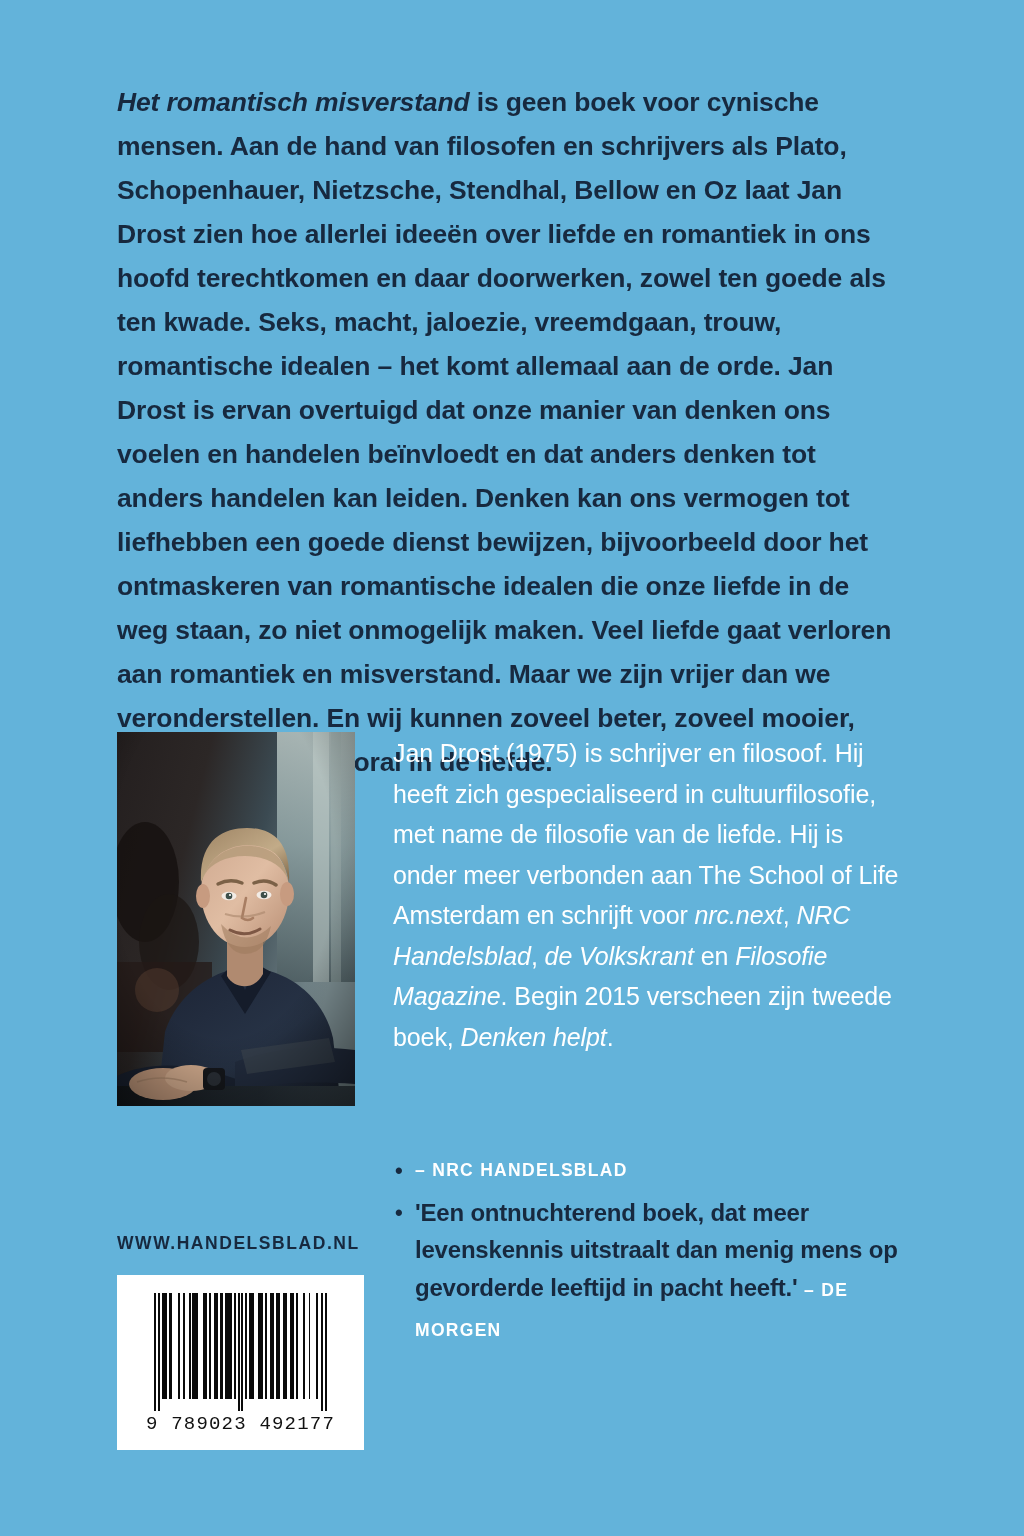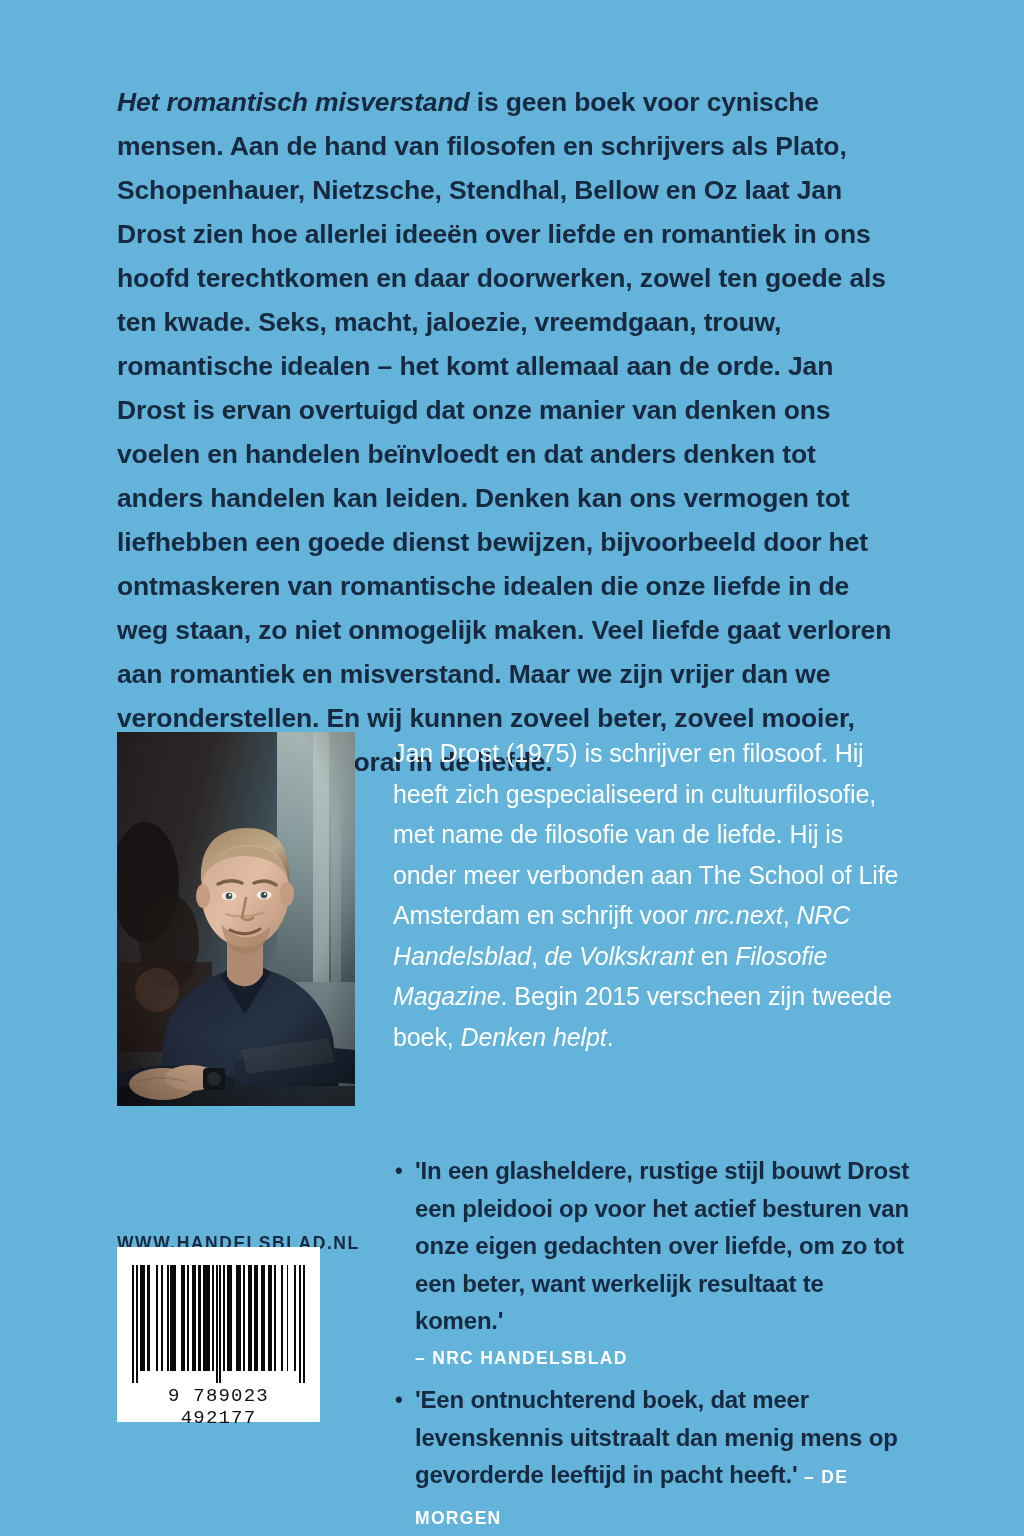--- a/index.html
+++ b/index.html
@@ -72,22 +72,22 @@
     color: #17293f;
     font-size: 17.5px;
     font-weight: bold;
     letter-spacing: 1.55px;
   }
 
   
   .barcode-box {
     position: absolute;
     left: 117px;
-    top: 1247px;
-    width: 203px;
+    top: 1275px;
+    width: 247px;
     height: 175px;
     background: #ffffff;
     padding: 10px 12px 14px 12px;
   }
   .barcode-bars {
     position: relative;
     width: 100%;
     height: 118px;
     margin-top: 8px;
     display: flex;
@@ -322,21 +322,21 @@
         <span style="width: 3.64px; height: 106px; background: transparent;"></span>
         <span style="width: 1.82px; height: 118px; background: rgb(10, 10, 10);"></span>
         <span style="width: 1.82px; height: 118px; background: transparent;"></span>
         <span style="width: 1.82px; height: 118px; background: rgb(10, 10, 10);"></span>
       </div>
     <div class="barcode-number">9 789023 492177</div>
   </div>
 
   <div class="reviews">
     <div class="review-item">
-      <span class="bullet">•</span><span>'In een glasheldere, rustige stijl bouwt Drost een pleidooi op voor het actief besturen van onze eigen gedachten over liefde, om zo tot een beter, want werkelijk resultaat te komen.'</span>
+      <span class="bullet">•</span>
       <div class="review-source">– NRC HANDELSBLAD</div>
     </div>
     <div class="review-item">
       <span class="bullet">•</span><span>'Een ontnuchterend boek, dat meer levenskennis uitstraalt dan menig mens op gevorderde leeftijd in pacht heeft.'</span> <span class="review-source-inline">– DE MORGEN</span>
     </div>
   </div>
 
 </div>
 
 </body></html>

